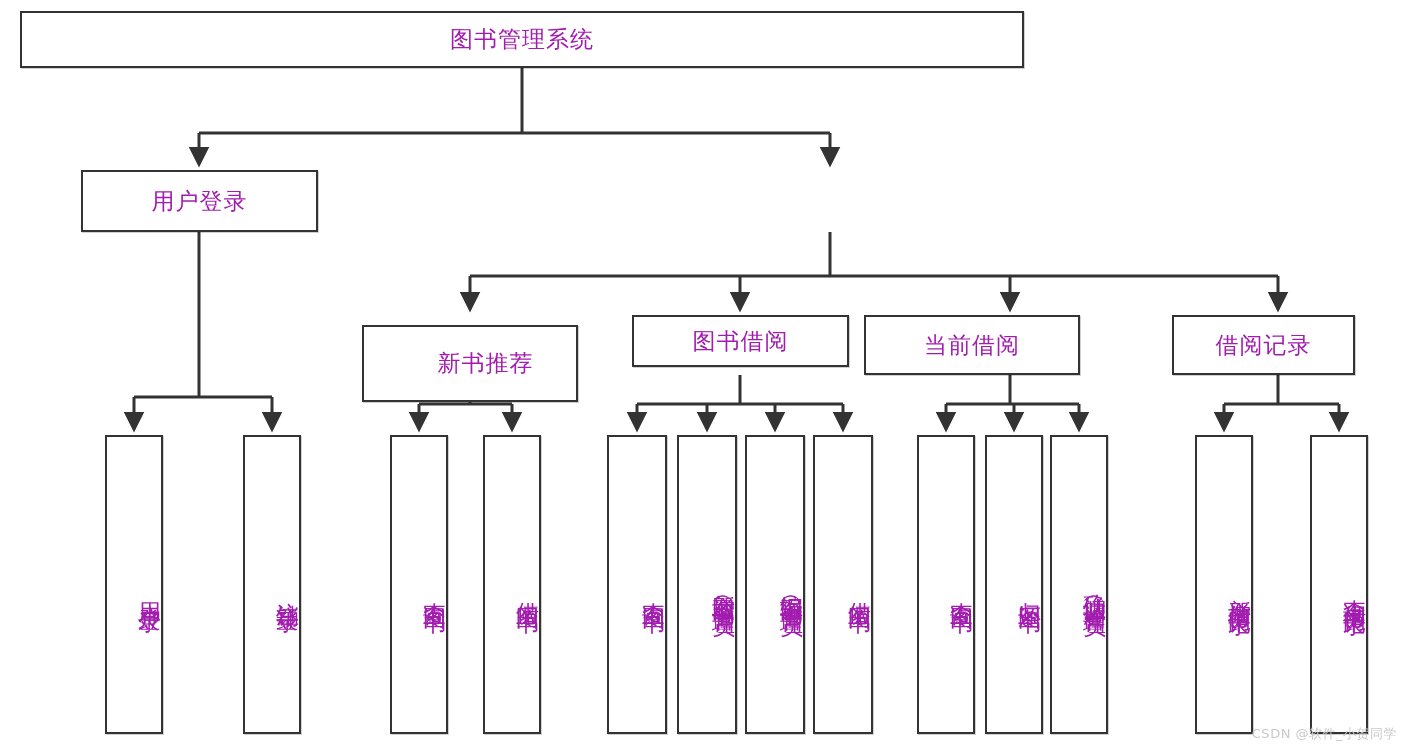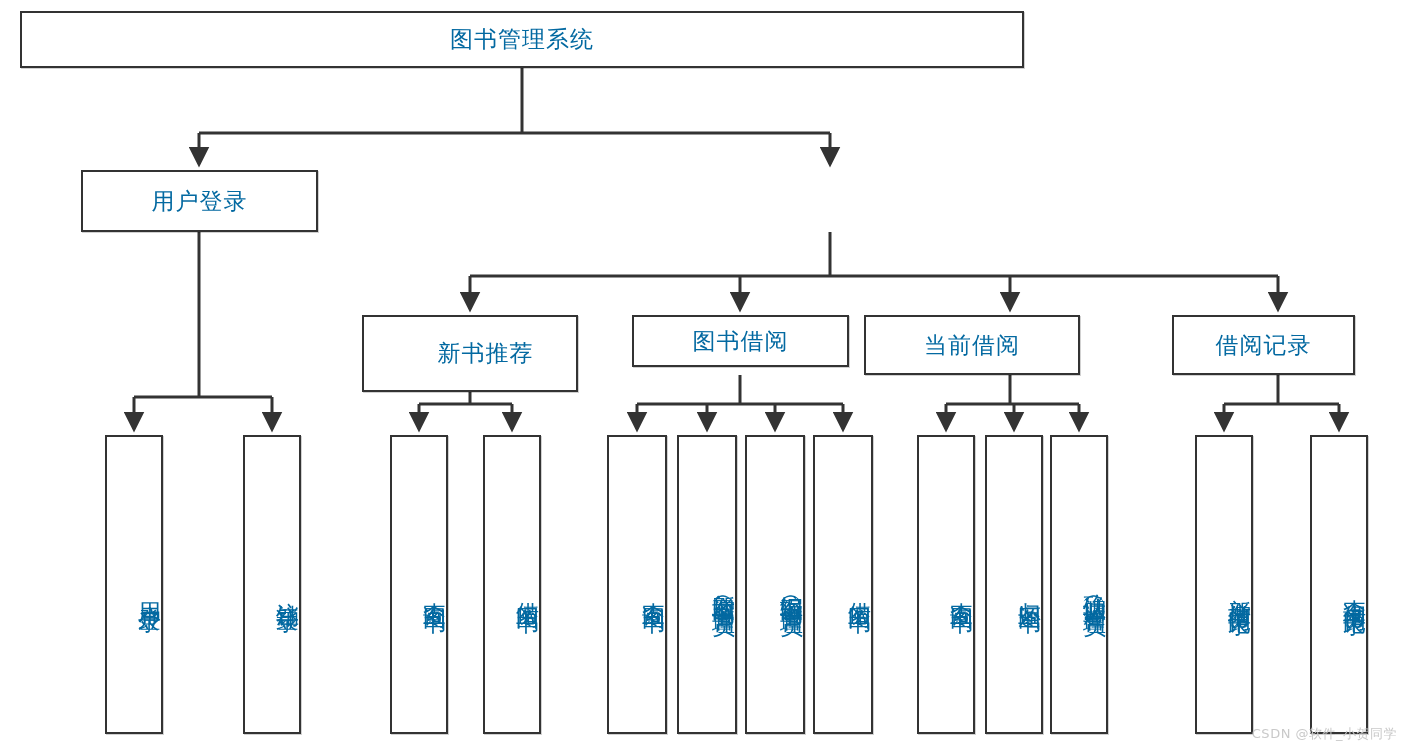--- a/index.html
+++ b/index.html
@@ -20,21 +20,21 @@
     left: 0;
     top: 0;
     width: 1405px;
     height: 747px;
   }
   .node {
     position: absolute;
     box-sizing: border-box;
     border: 2px solid #333333;
     background: #ffffff;
-    color: #0369a1;
+    color: #a21caf;
     display: flex;
     align-items: center;
     justify-content: center;
     text-align: center;
     box-shadow: 1px 1px 0 rgba(0,0,0,0.18);
   }
   .node.horiz {
     font-size: 23px;
     letter-spacing: 1px;
     line-height: 1.15;
@@ -120,21 +120,21 @@
   </svg>
 
   <div class="node horiz" style="left:20px; top:11px; width:1004px; height:57px;">
     <span class="node-label">图书管理系统</span>
   </div>
 
   <div class="node horiz" style="left:81px; top:170px; width:237px; height:62px;">
     <span class="node-label">用户登录</span>
   </div>
 
-  <div class="node horiz" style="left:362px; top:315px; width:216px; height:77px;padding-left:31px;">
+  <div class="node horiz" style="left:362px; top:325px; width:216px; height:77px;padding-left:31px;">
     <span class="node-label">新书推荐</span>
   </div>
   <div class="node horiz" style="left:632px; top:315px; width:217px; height:52px;">
     <span class="node-label">图书借阅</span>
   </div>
   <div class="node horiz" style="left:864px; top:315px; width:216px; height:60px;">
     <span class="node-label">当前借阅</span>
   </div>
   <div class="node horiz" style="left:1172px; top:315px; width:183px; height:60px;">
     <span class="node-label">借阅记录</span>

